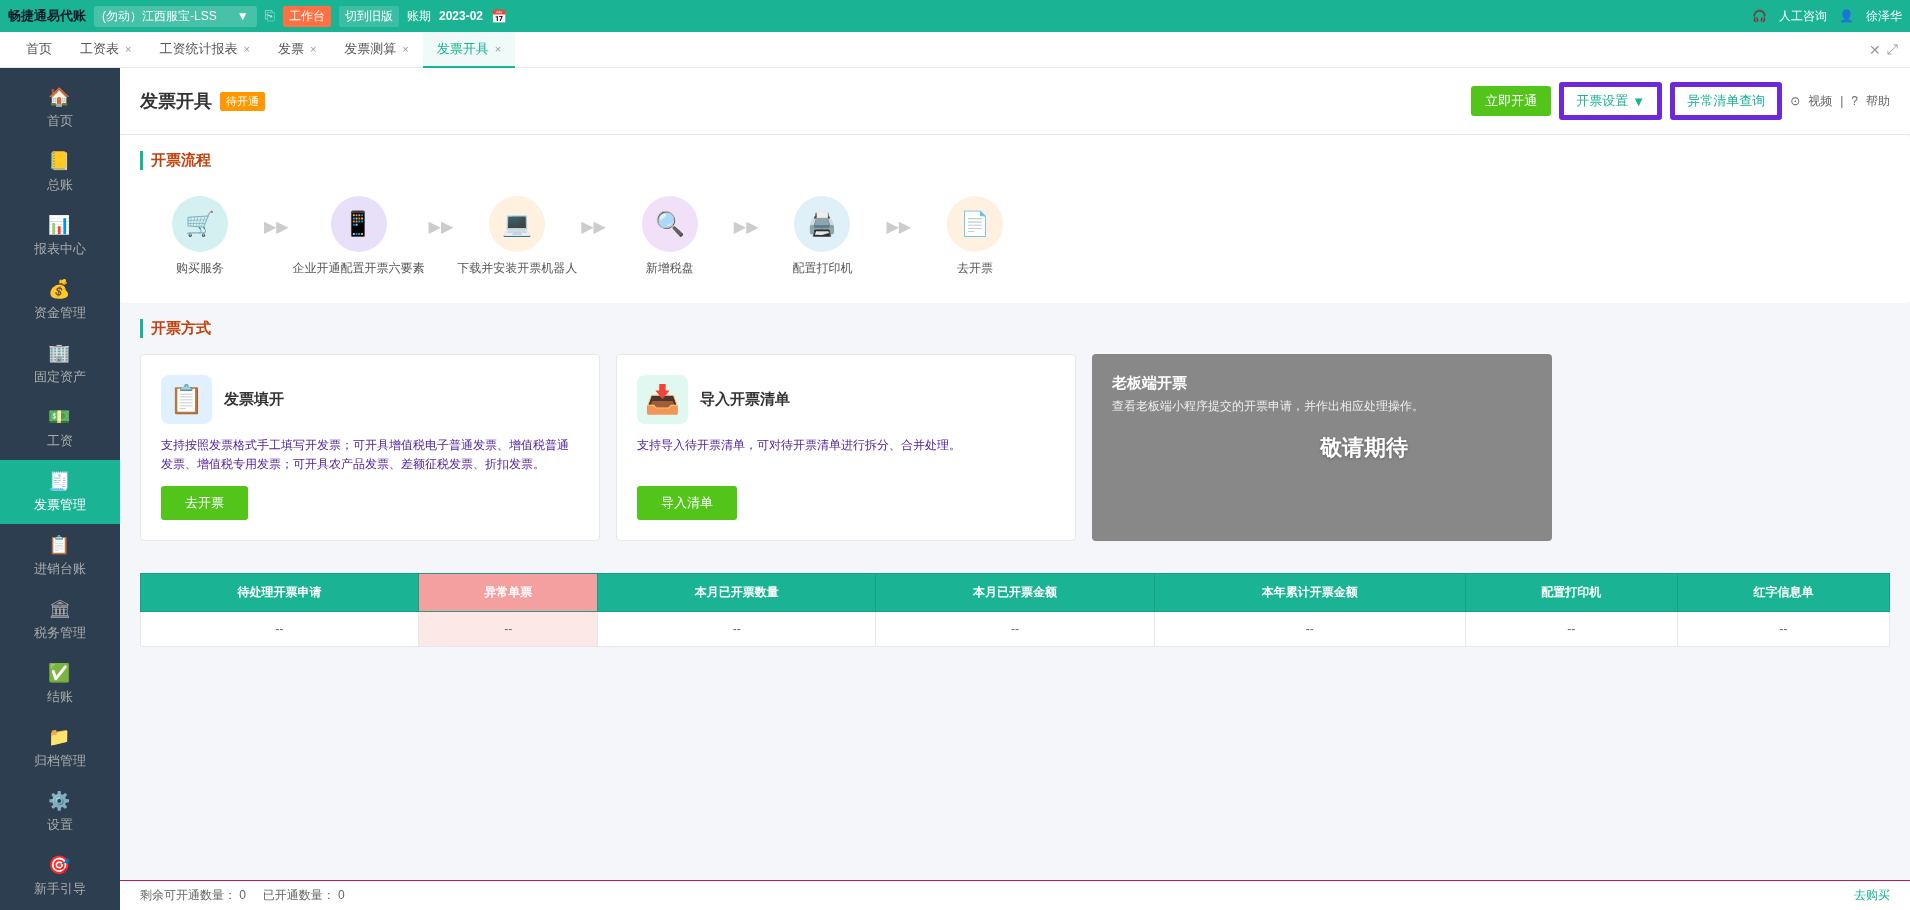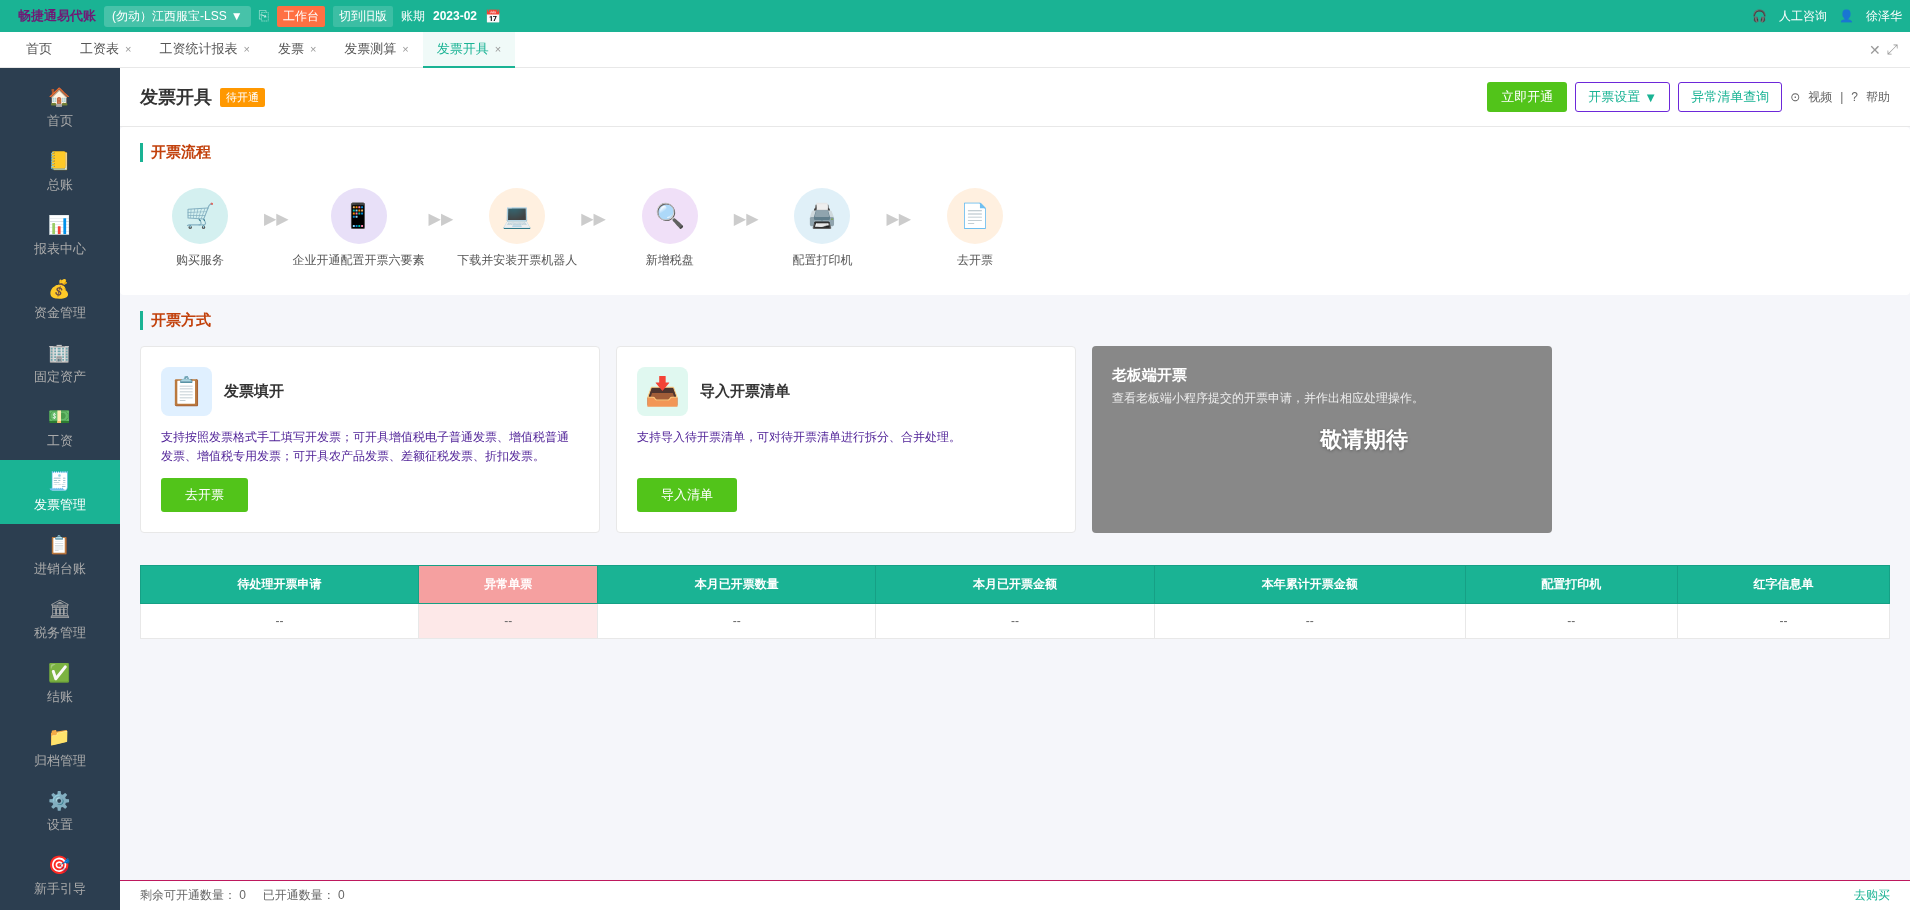--- a/index.html
+++ b/index.html
@@ -9,22 +9,22 @@
     .top-bar {
       height: 32px;
       background: #1ab394;
       display: flex;
       align-items: center;
       justify-content: space-between;
       padding: 0 8px;
       color: #fff;
     }
     .top-bar-left { display: flex; align-items: center; gap: 8px; }
-    .top-bar-logo { font-size: 13px; font-weight: bold; color: #701a75; margin-left: 10px; }
-    .top-bar-company { background: rgba(255,255,255,0.2); border-radius: 3px; padding: 2px 8px; font-size: 12px; display: flex; align-items: center; gap: 4px; }
+    .top-bar-logo { font-size: 13px; font-weight: bold; color: #0f172a; }
+    .top-bar-company { background: rgba(255,255,255,0.2); border-radius: 3px; padding: 2px 8px; font-size: 12px; display: flex; align-items: center; gap: 20px; }
     .top-bar-btn { background: rgba(255,255,255,0.15); border: none; color: #fff; padding: 2px 6px; border-radius: 2px; font-size: 12px; cursor: pointer; }
     .top-bar-btn.active { background: #ff7043; }
     .top-bar-right { display: flex; align-items: center; gap: 12px; font-size: 12px; }
 
     
     .nav-tabs {
       height: 36px;
       background: #fff;
       display: flex;
       align-items: center;
@@ -101,21 +101,21 @@
     .page-title { font-size: 18px; font-weight: bold; color: #333; }
     .status-badge {
       background: #ff9800;
       color: #fff;
       font-size: 11px;
       padding: 2px 6px;
       border-radius: 2px;
     }
     .page-header-actions { display: flex; align-items: center; gap: 8px; }
     .btn-primary { background: #52c41a; color: #fff; border: none; padding: 6px 14px; border-radius: 3px; cursor: pointer; font-size: 13px; }
-    .btn-outline { background: #fff; color: #1ab394; border: 1px solid #6d28d9; padding: 5px 12px; border-radius: 3px; cursor: pointer; font-size: 13px; display: flex; align-items: center; gap: 4px; }
+    .btn-outline { background: #fff; color: #1ab394; border: 5px solid #6d28d9; padding: 5px 12px; border-radius: 3px; cursor: pointer; font-size: 13px; display: flex; align-items: center; gap: 4px; }
     .header-right-icons { display: flex; align-items: center; gap: 8px; font-size: 12px; color: #666; }
 
     
     .section { padding: 16px 20px; }
     .section-title { font-size: 15px; font-weight: bold; color: #c2410c; margin-bottom: 16px; padding-left: 8px; border-left: 3px solid #1ab394; }
 
     
     .process-steps {
       display: flex;
       align-items: center;

